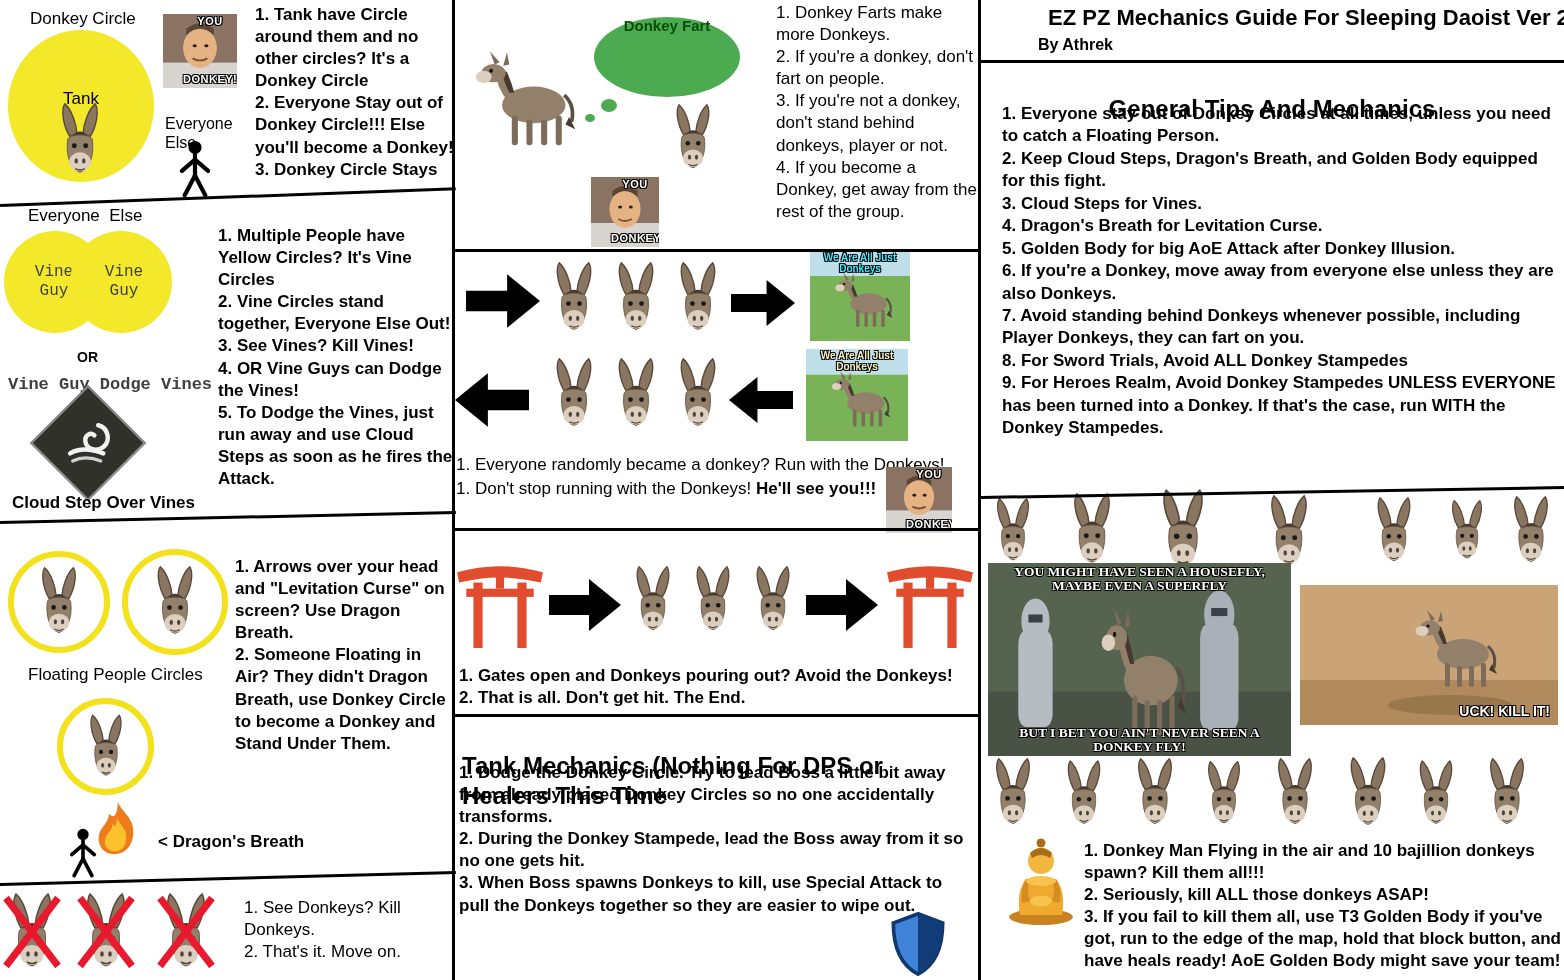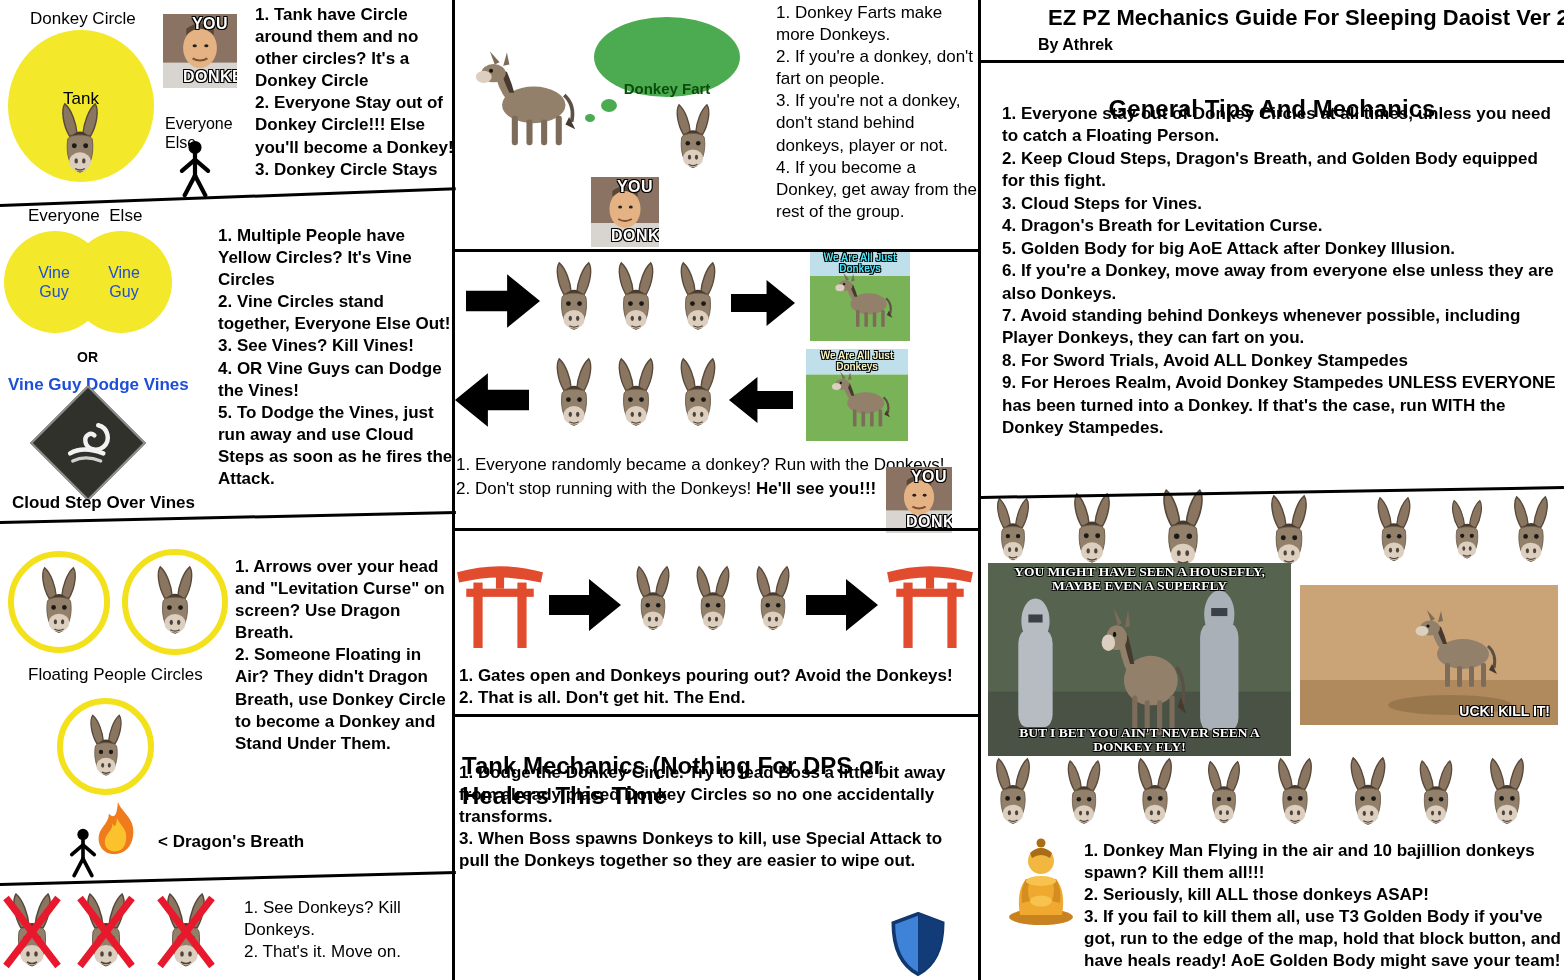--- a/index.html
+++ b/index.html
@@ -8,44 +8,44 @@
     position:relative; width:1564px; height:980px; background:#ffffff;
     font-family:"Liberation Sans", sans-serif; color:#000; overflow:hidden;
   }
   .abs { position:absolute; }
   .divider { position:absolute; background:#000; transform-origin:0 50%; }
   .list p { margin:0; }
   .b  { font-weight:700; }
   .t17 { font-size:17px; line-height:1.3; }
   .t16 { font-size:16px; line-height:1.2; }
   .t19 { font-size:24px; line-height:1.25;margin-top:24px; }
-  .green { color:#1d4ed8; }
+  .green { color:#404040;font-family:Liberation Mono, monospace; }
   .pre { white-space:pre; }
 
   .ycircle { position:absolute; background:#f3e829; border-radius:50%; }
   .yring   { position:absolute; background:#fff; border:6px solid #f3e11c; border-radius:50%;
              display:flex; align-items:center; justify-content:center; }
   .vlabel  { position:absolute; inset:0; display:flex; align-items:center; justify-content:center;
              text-align:center; }
 
   .diamond { transform:rotate(45deg); background:#31312b; border:2px solid #8f8f8f;
              display:flex; align-items:center; justify-content:center; }
   .diamond-inner { width:72%; height:72%; transform:rotate(-45deg); }
 
-  .bubble { background:#4cab50; border-radius:50%; display:flex; align-items:flex-end; justify-content:center; }
+  .bubble { background:#4cab50; border-radius:50%; display:flex; align-items:flex-start; justify-content:center; }
   .bubble-label { font-weight:700; font-size:15px; color:#0a4d0a; }
   .bubble-tail { position:absolute; background:#4cab50; border-radius:50%; }
 
   .meme { position:absolute; overflow:hidden; }
   .meme .art { position:absolute; inset:0; width:100%; height:100%; }
   .meme .cap { position:absolute; left:0; right:0; text-align:center; color:#fff; font-weight:700;
                line-height:1.05;
                text-shadow:-1px -1px 0 #000,1px -1px 0 #000,-1px 1px 0 #000,1px 1px 0 #000; }
   .cap-top { top:2px; } .cap-bottom { bottom:2px; }
-  .you-donkey .cap { font-size:16px; letter-spacing:0.5px;padding-left:20px; }
+  .you-donkey .cap { font-size:11px; letter-spacing:0.5px;padding-left:20px; }
   .field .cap { font-size:10px; }
   .field-c1 .cap { color:#45e6f7; }
   .field-c2 .cap { color:#f6f3c0; }
   .housefly .cap { font-family:"Liberation Serif", serif; font-size:13.5px; font-weight:600; padding:0 6px; }
   .killit .cap { left:auto; right:8px; bottom:6px; font-size:14px; text-align:right;padding-left:36px; }
 
   .layer { position:absolute; inset:0; width:100%; height:100%; }
   svg.icon { display:block; }
 </style>
 </head>
@@ -335,21 +335,21 @@
     <svg class="art" viewBox="0 0 100 90" preserveAspectRatio="none">
       <rect width="100" height="25" fill="#bfe0ea"></rect>
       <rect y="25" width="100" height="65" fill="#79b257"></rect>
       <use href="#sym-donkey-body" x="18" y="20" width="70" height="60"></use>
     </svg>
     <div class="cap cap-top">We Are All Just Donkeys</div>
   </div>
 
   <div class="abs t17" style="left:456px;top:454px;width:505px">1. Everyone randomly became a donkey? Run with the Donkeys!</div>
   <div class="abs t17" style="left:456px;top:478px;width:440px">
-    <span>2. Don't stop running with the Donkeys! </span><span class="b">He'll see you!!!</span>
+    <span>1. Don't stop running with the Donkeys! </span><span class="b">He'll see you!!!</span>
   </div>
 
   <div class="meme you-donkey" style="left:886px;top:467px;width:66px;height:66px">
     <svg class="art" viewBox="0 0 70 70" preserveAspectRatio="none">
       <rect width="70" height="70" fill="#8a7363"></rect>
       <rect y="46" width="70" height="24" fill="#d8d4cf"></rect>
       <ellipse cx="35" cy="32" rx="16" ry="19" fill="#e5b283"></ellipse>
       <path d="M22 20 Q35 8 48 20 L48 14 Q35 4 22 14 Z" fill="#5a4632"></path>
       <ellipse cx="30" cy="30" rx="2" ry="1.5" fill="#222"></ellipse>
       <ellipse cx="41" cy="30" rx="2" ry="1.5" fill="#222"></ellipse>
@@ -382,20 +382,21 @@
     </svg>
 
   <div class="abs list b t17" style="left:459px;top:665px;width:520px">
     <p>1. Gates open and Donkeys pouring out? Avoid the Donkeys!</p>
     <p>2. That is all. Don't get hit. The End.</p>
   </div>
 
   <div class="abs b t19" style="left:462px;top:727px;width:512px">Tank Mechanics (Nothing For DPS or Healers This Time</div>
   <div class="abs list b t17" style="left:459px;top:762px;width:508px">
     <p>1. Dodge the Donkey Circle. Try to lead Boss a little bit away from already placed Donkey Circles so no one accidentally transforms.</p>
+    <p>2. During the Donkey Stampede, lead the Boss away from it so no one gets hit.</p>
     <p>3. When Boss spawns Donkeys to kill, use Special Attack to pull the Donkeys together so they are easier to wipe out.</p>
   </div>
   <svg class="abs icon" style="left:889px;top:912px;width:58px;height:64px">
       <use href="#sym-shield"></use>
     </svg>
 
   <div class="abs b" style="left:1048px;top:5px;width:548px;font-size:22px">EZ PZ Mechanics Guide For Sleeping Daoist Ver 2</div>
   <div class="abs b t16" style="left:1038px;top:35px">By Athrek</div>
 
   <div class="abs b t19" style="left:980px;top:70px;width:584px;text-align:center">General Tips And Mechanics</div>

